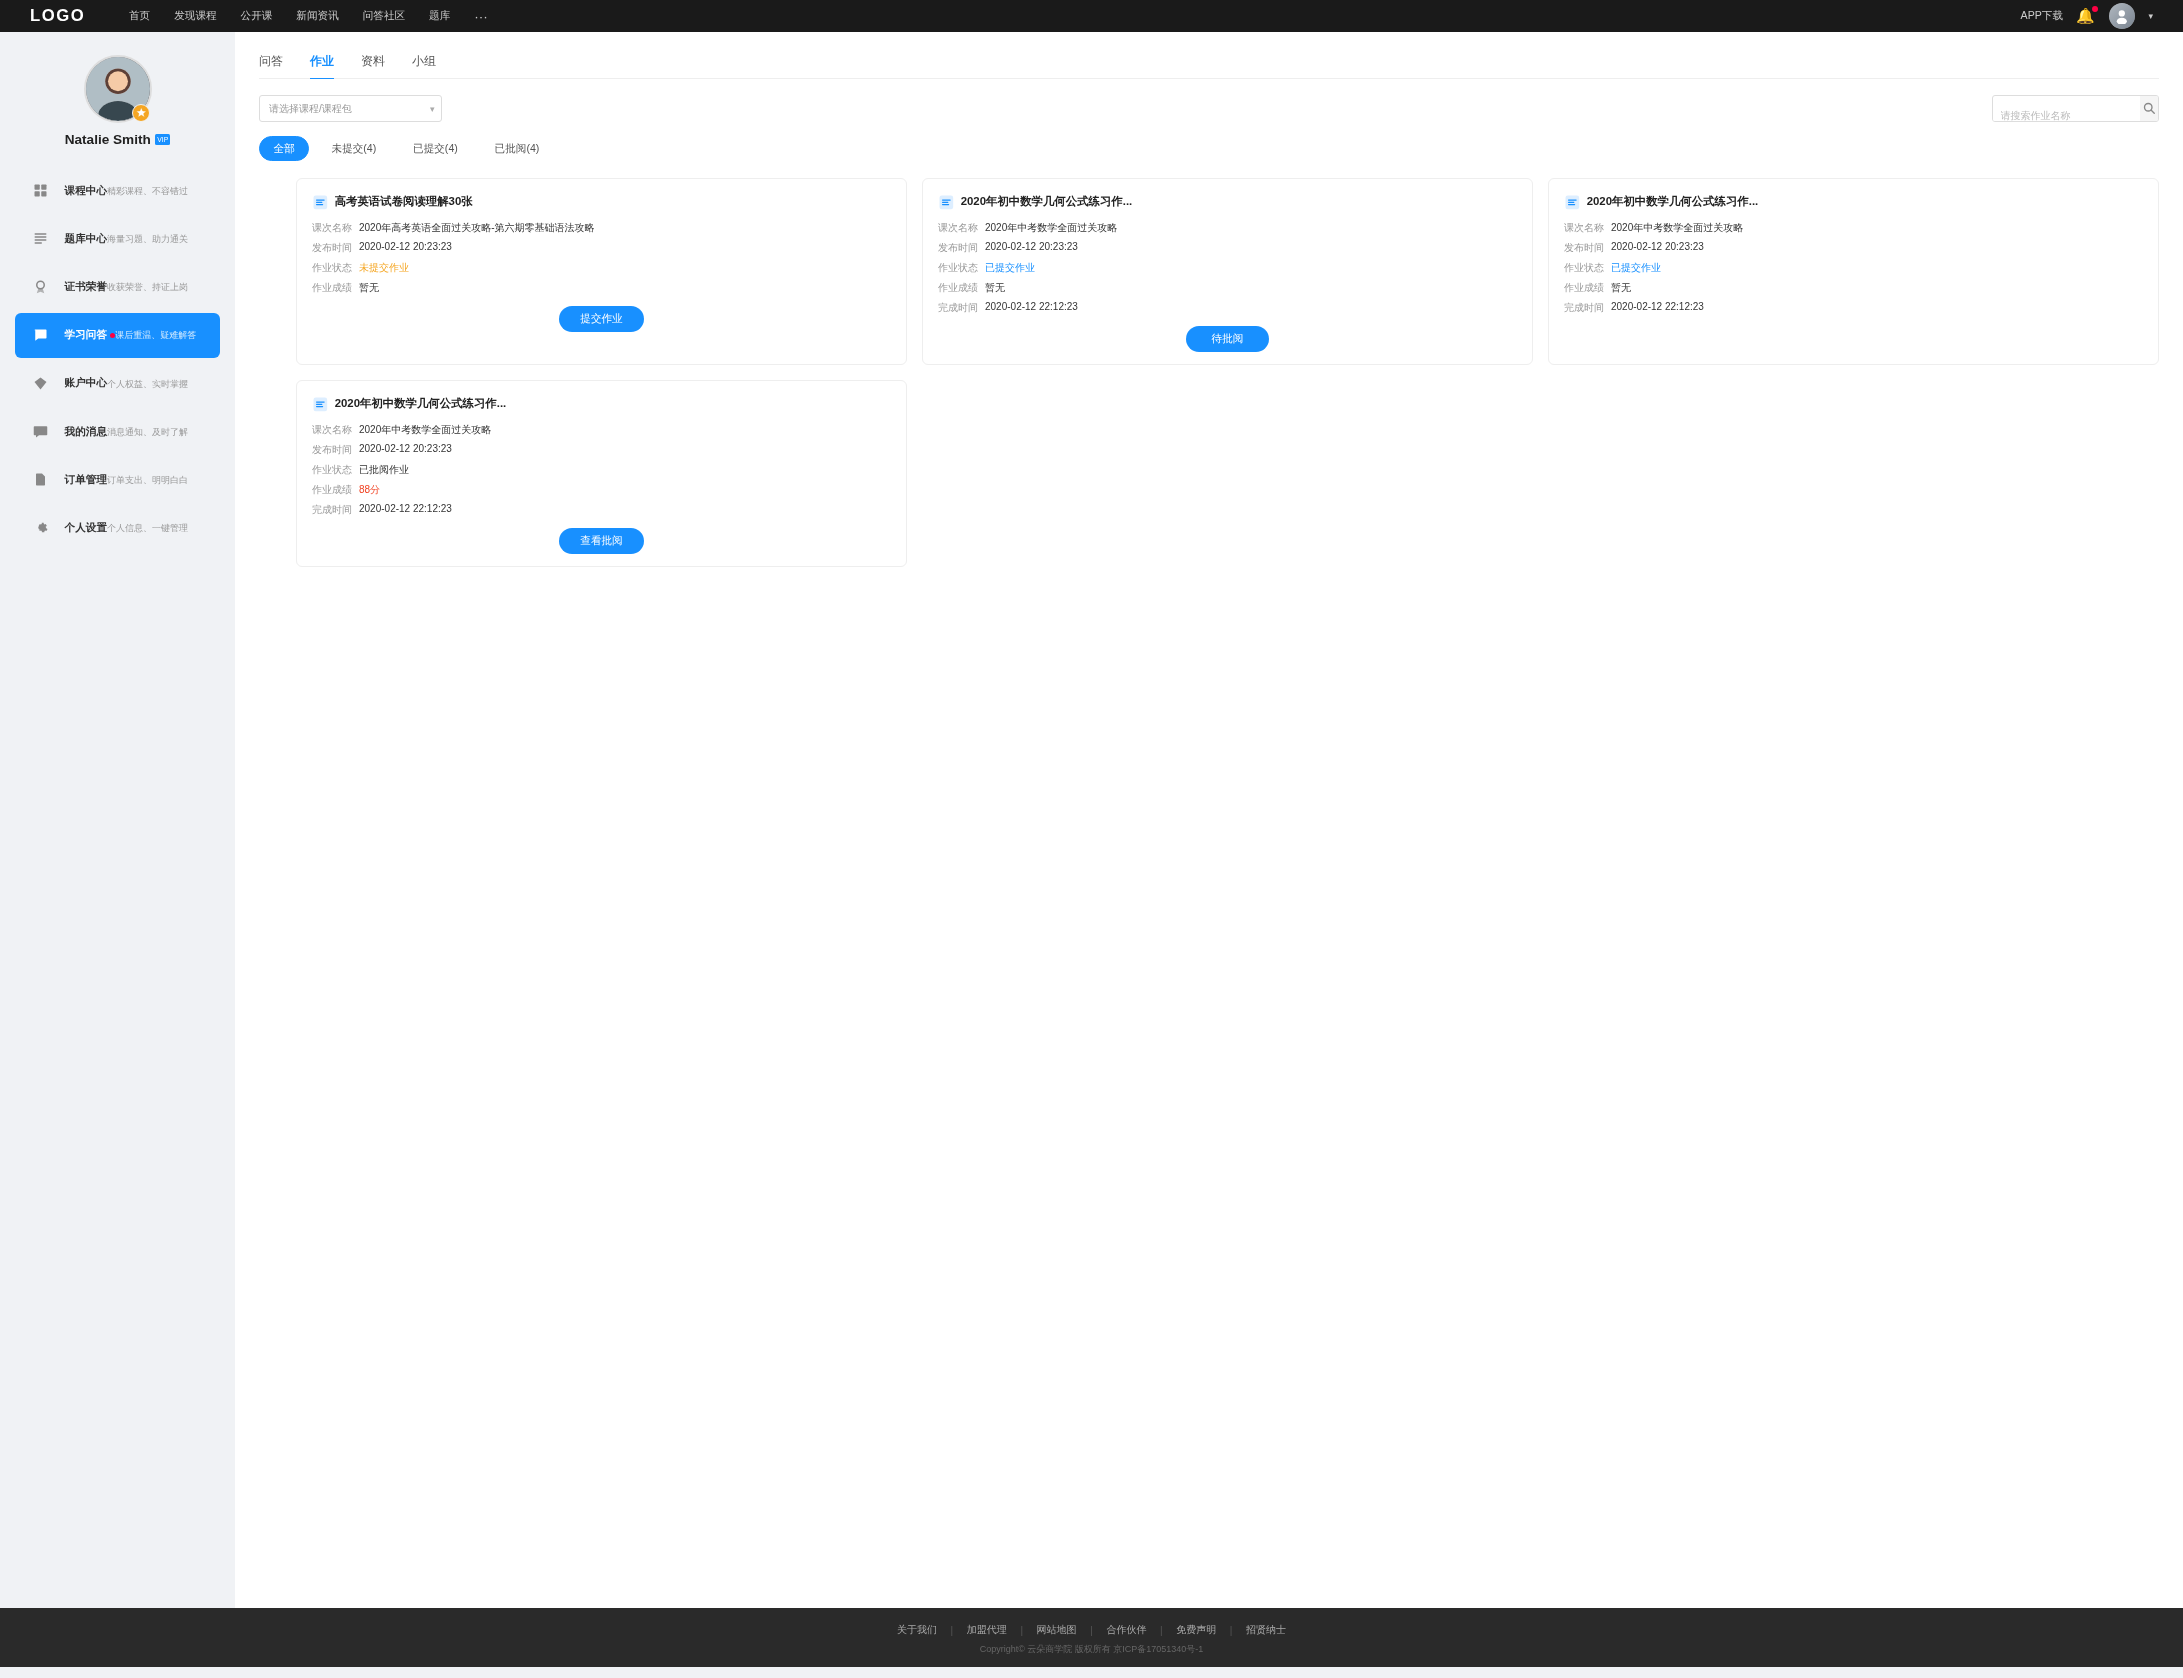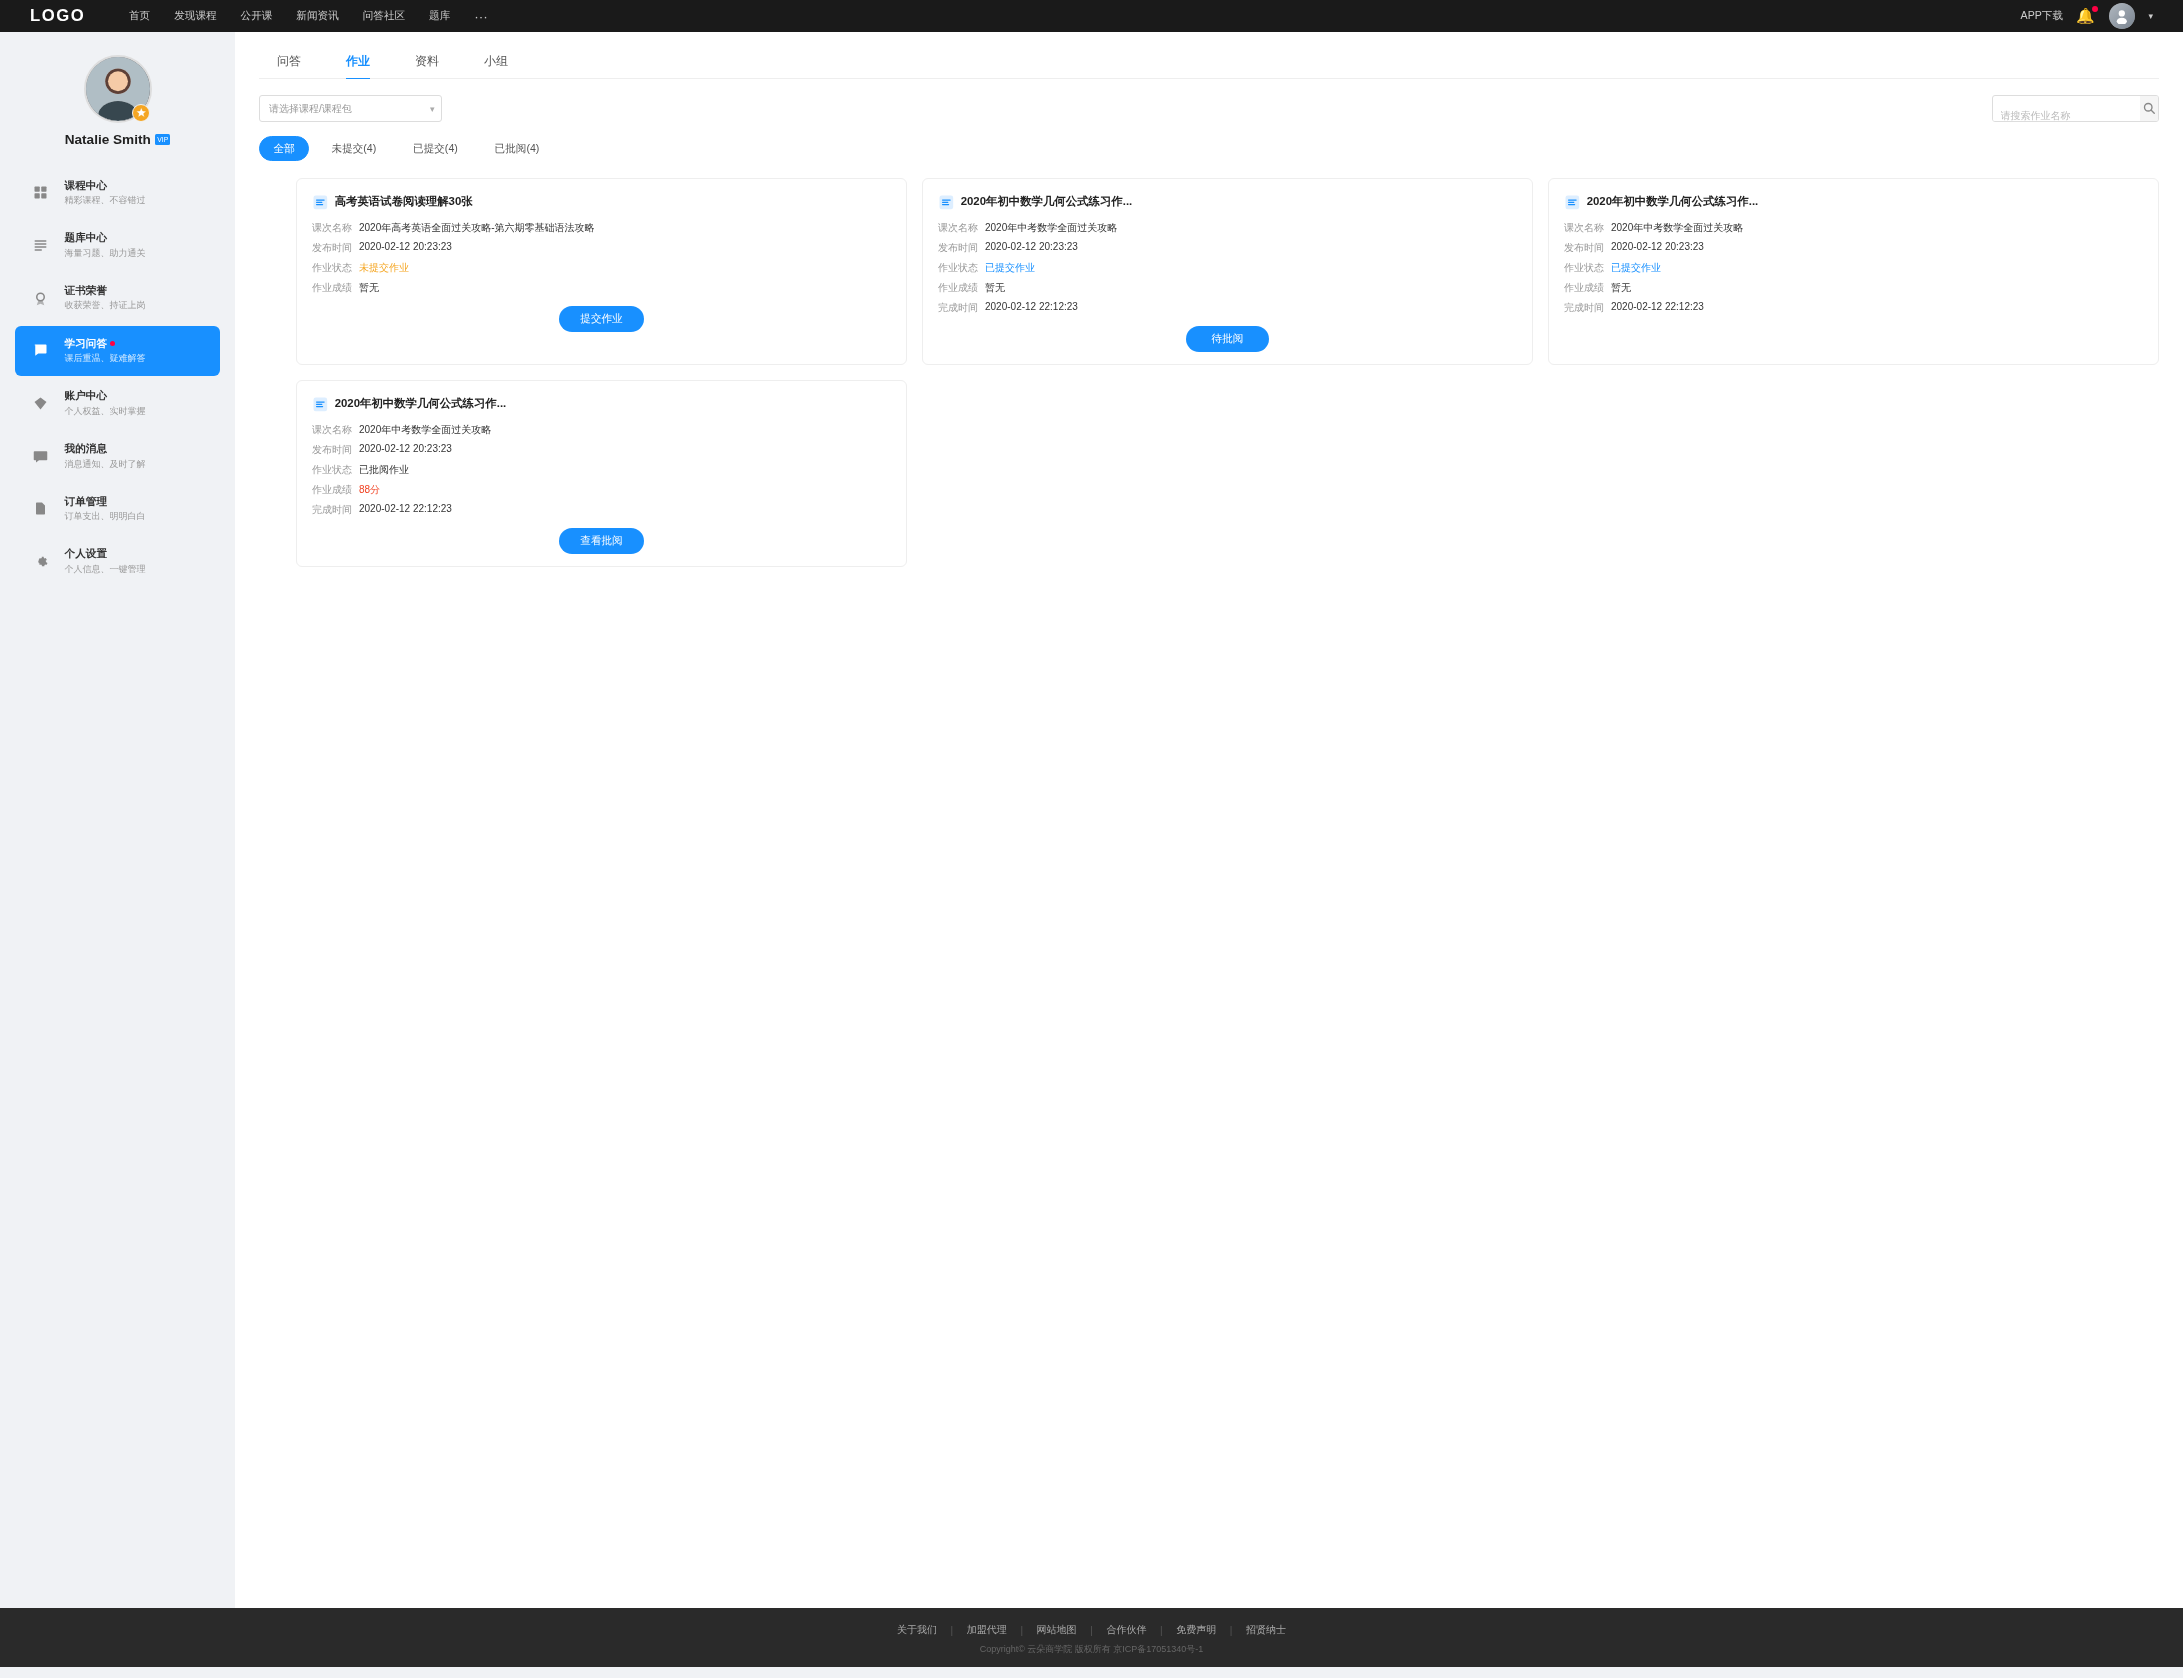--- a/index.html
+++ b/index.html
@@ -172,21 +172,21 @@
     .sidebar-item-icon {
       width: 24px;
       height: 24px;
       display: flex;
       align-items: center;
       justify-content: center;
       color: #888;
       font-size: 13.6px;
       flex-shrink: 0;
     }
-    .sidebar-item-text { display: flex; flex-direction: column; }
+    .sidebar-item-text { display: flex; flex-direction: row; }
     .sidebar-item-title {
       font-size: 10.6px;
       font-weight: 600;
       color: #333;
       display: flex;
       align-items: center;
       gap: 3px;
     }
     .red-dot {
       width: 5.3px;
@@ -217,21 +217,20 @@
       border-bottom: 0.8px solid #eee;
       margin-bottom: 16.7px;
     }
     .tab-item {
       font-size: 12px;
       color: #555;
       padding-bottom: 7.6px;
       cursor: pointer;
       border-bottom: 1.5px solid transparent;
       margin-bottom: -0.8px;
-      margin-left: 18px;
     }
     .tab-item.active {
       color: #1890ff;
       border-bottom: 1.5px solid #1890ff;
       font-weight: 600;
     }
 
     
     .filter-row {
       display: flex;

